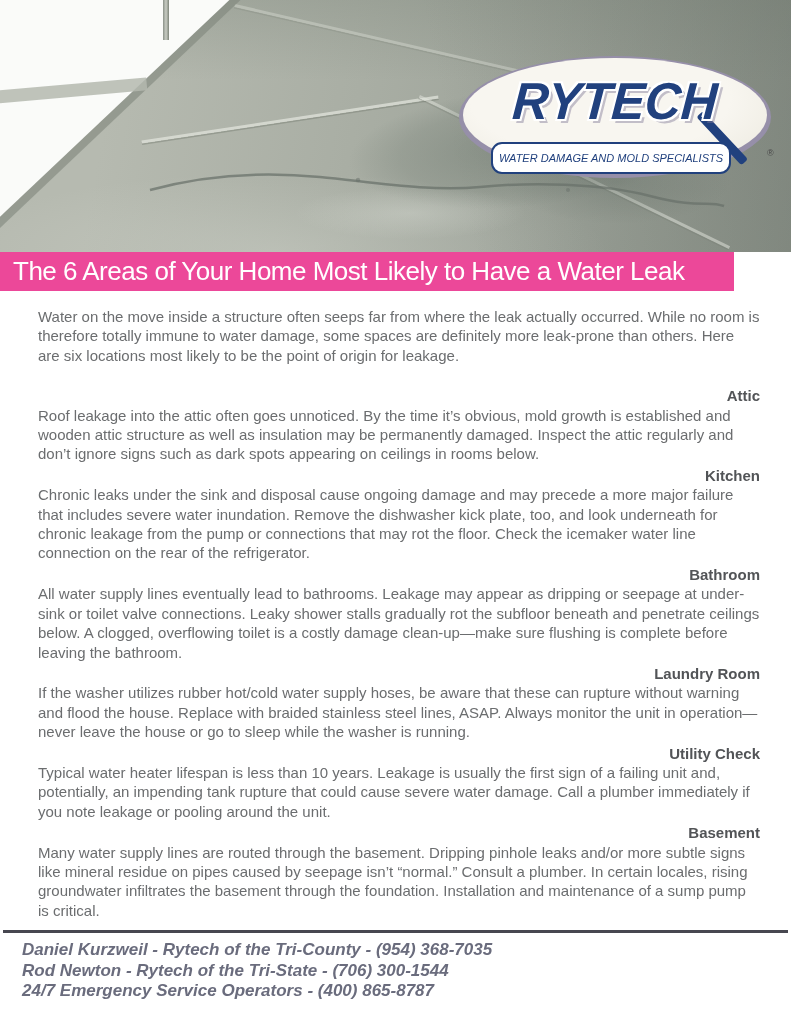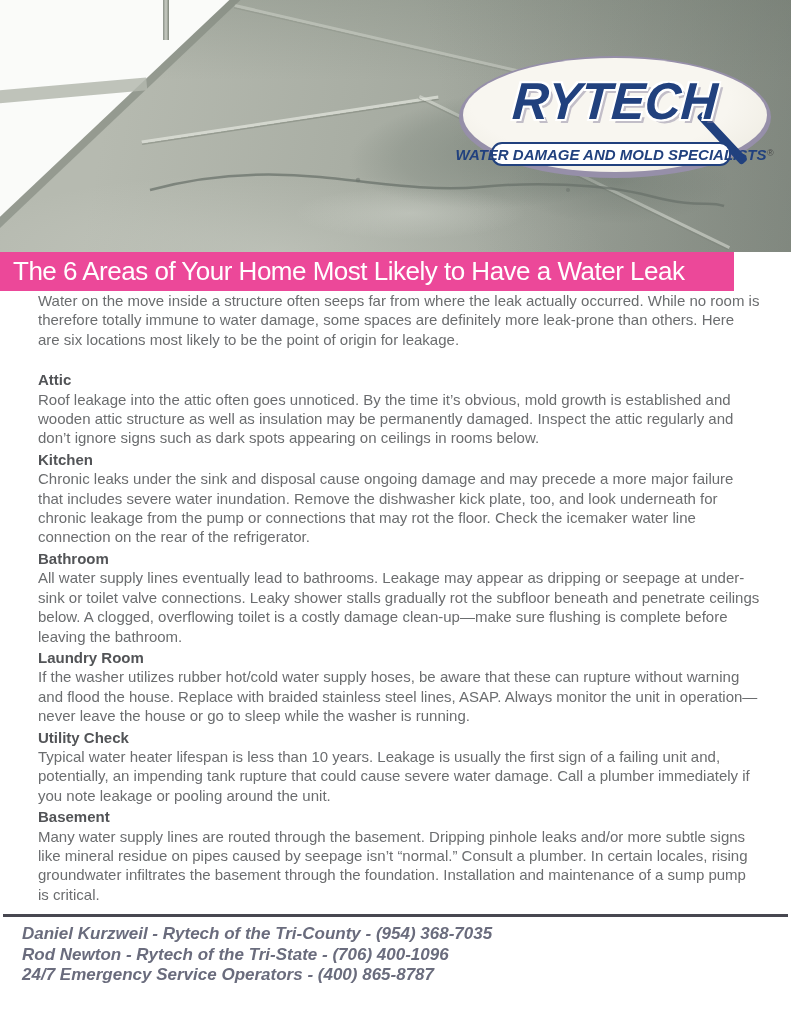--- a/index.html
+++ b/index.html
@@ -58,43 +58,43 @@
     background:radial-gradient(ellipse at 45% 35%, #f8f6f0 55%, #e9e6db 100%); }
   .logo-brand {
     position:absolute; left:0; top:16px; width:320px; text-align:center;
     font-size:50px; font-weight:bold; font-style:italic; color:#21417e;
     transform:skewX(-4deg) scaleY(1.04); letter-spacing:0;
     text-shadow:2px 2px 0 #ffffff, -2px -2px 0 #ffffff, 2px -2px 0 #ffffff, -2px 2px 0 #ffffff, 4px 4px 0 rgba(128,122,150,.45);
   }
   .logo-swoosh { position:absolute; left:248px; top:55px; width:66px; height:9px;
     background:#21417e; transform:rotate(47deg); transform-origin:left top; border-radius:3px; }
   .logo-pill {
-    position:absolute; left:36px; top:86px; width:240px; height:24px;
+    position:absolute; left:36px; top:86px; width:240px; height:32px;
     background:#ffffff; border:2px solid #21417e; border-radius:11px;
     display:flex; align-items:center; justify-content:center;
-    font-size:15px; font-weight:bold; font-style:italic; color:#21417e; letter-spacing:0;
+    font-size:11px; font-weight:normal; font-style:italic; color:#21417e; letter-spacing:0;
     white-space:nowrap;
   }
   .logo-reg { position:absolute; left:312px; top:92px; font-size:9px; color:#4a4a4a; }
 
   
   .title-bar {
     width:734px; height:39px; background:#ec4899;
     padding-left:13px; overflow:hidden;
   }
   .title-bar h1 {
     font-size:26px; font-weight:400; letter-spacing:-0.5px;
     color:#ffffff; line-height:39px; white-space:nowrap;
   }
 
   
-  .content { margin:0 36px 0 38px; width:722px; color:#6b6d6f;
+  .content { margin:16px 36px 0 38px; width:722px; color:#6b6d6f;
     font-size:15px; line-height:19.4px; }
   .content p { margin:0; }
-  .content h2 { font-size:15px; line-height:19.4px; font-weight:bold; color:#525457; margin:2px 0 0; }
+  .content h2 { font-size:15px; line-height:19.4px; font-weight:bold; color:#525457; margin:2px 0 0;text-align:right; }
   .content section.first h2 { margin-top:21px; }
 
   
   .footer-rule { margin:10px 3px 0 3px; border:0; border-top:3px solid #474750; }
   .footer { margin:7px 0 12px 22px; color:#6a6c7d; font-size:17px; line-height:20.4px;
     font-weight:bold; font-style:italic; }
 </style>
 </head>
 <body>
 
@@ -162,17 +162,17 @@
 
     <section>
       <h2>Basement</h2>
       <p>Many water supply lines are routed through the basement. Dripping pinhole leaks and/or more subtle signs like mineral residue on pipes caused by seepage isn’t “normal.” Consult a plumber. In certain locales, rising groundwater infiltrates the basement through the foundation. Installation and maintenance of a sump pump is critical.</p>
     </section>
   </div>
 
   <hr class="footer-rule">
   <div class="footer">
     <div>Daniel Kurzweil - Rytech of the Tri-County - (954) 368-7035</div>
-    <div>Rod Newton - Rytech of the Tri-State - (706) 400-1096</div>
+    <div>Rod Newton - Rytech of the Tri-State - (706) 300-1544</div>
     <div>24/7 Emergency Service Operators - (400) 865-8787</div>
   </div>
 
 </div>
 
 </body></html>

